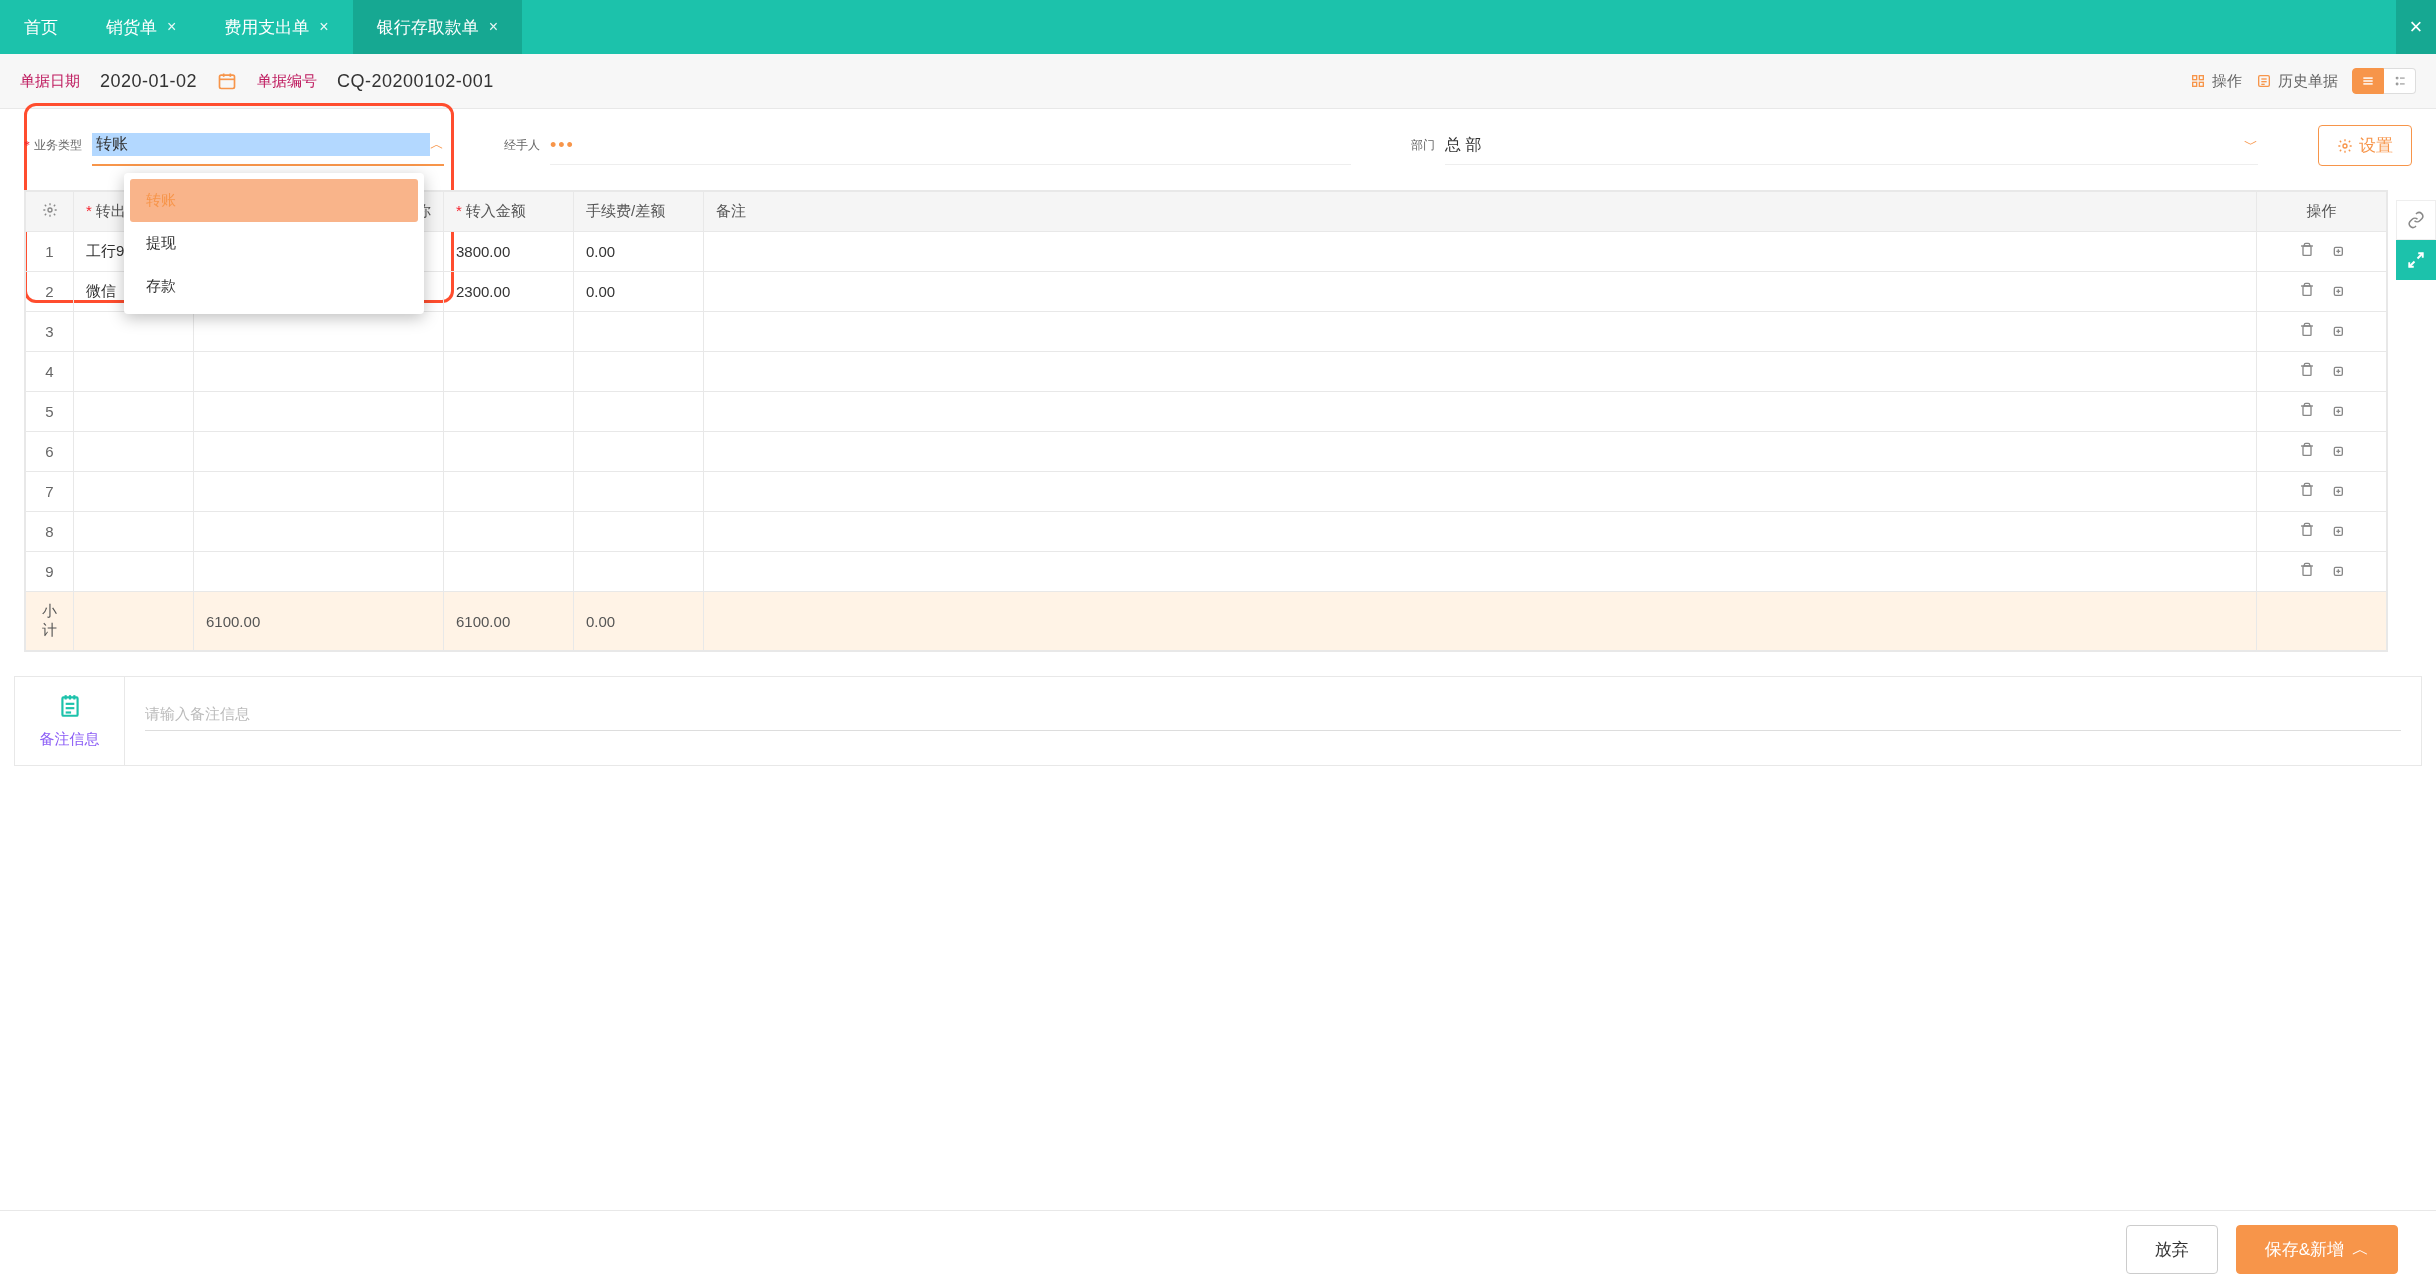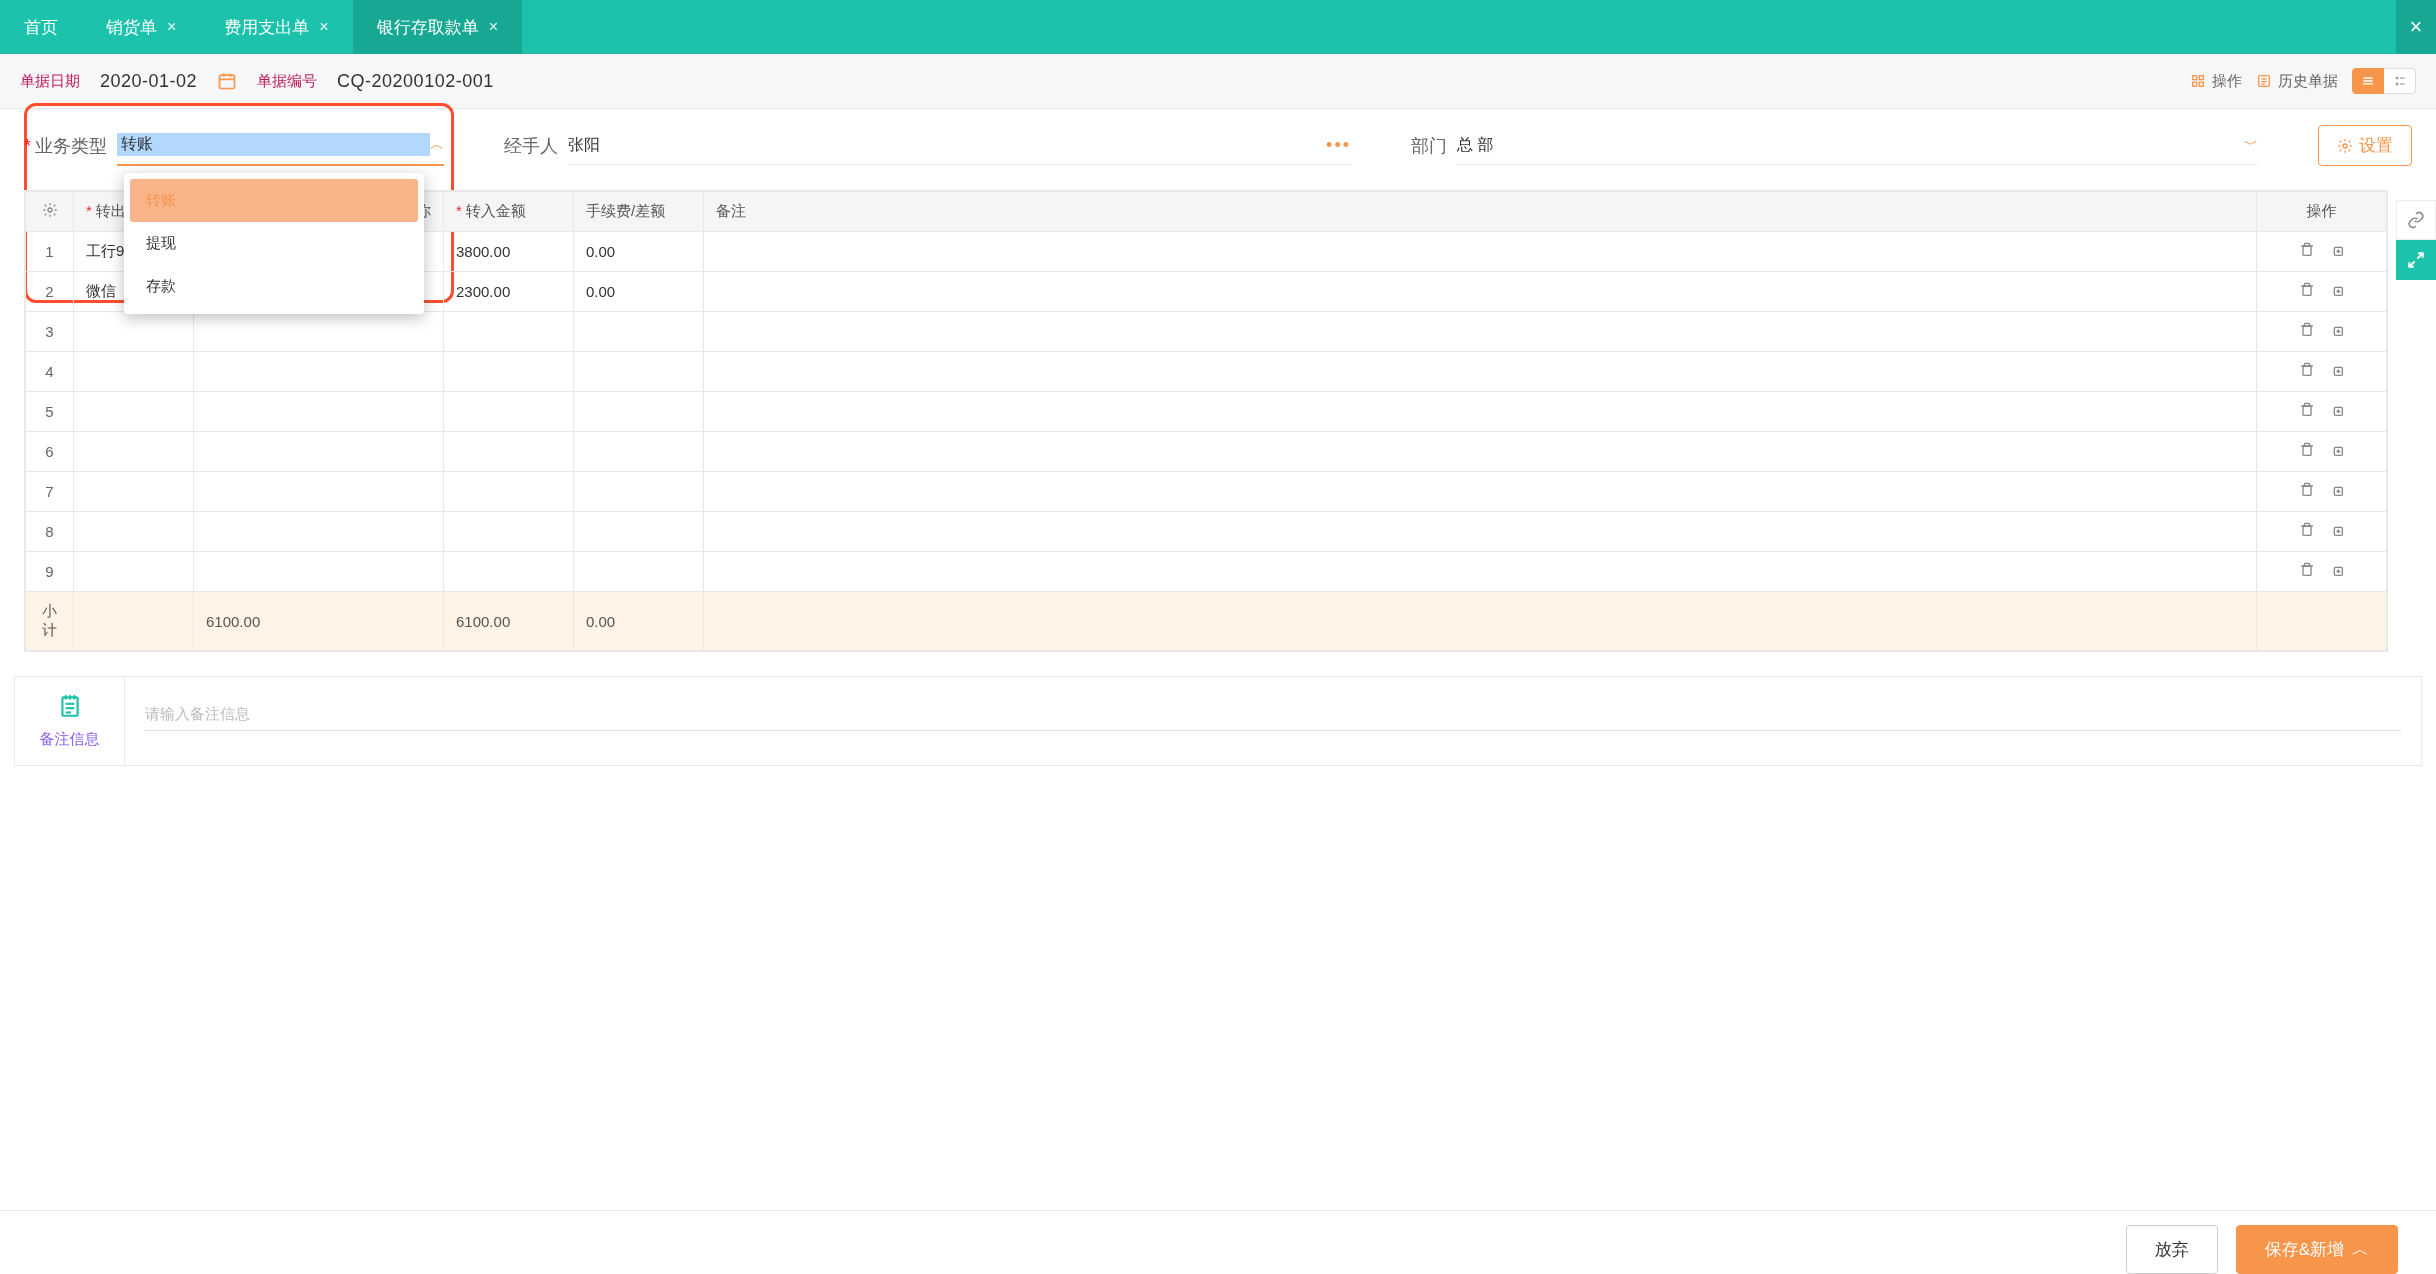--- a/index.html
+++ b/index.html
@@ -23,21 +23,21 @@
 .toggle-group { display: flex; }
 .toggle-btn { width: 32px; height: 26px; border: 1px solid #ddd; display: flex; align-items: center; justify-content: center; cursor: pointer; background:#fff;}
 .toggle-btn.active { background: #f7954a; border-color: #f7954a; color:#fff;}
 .toggle-btn:first-child{border-radius:4px 0 0 4px;}
 .toggle-btn:last-child{border-radius:0 4px 4px 0; border-left:none;}
 
 
 .form-area { padding: 16px 24px 0 24px; }
 .form-row { display: flex; gap: 60px; align-items: center; }
 .form-field { display: flex; align-items: center; gap: 10px; flex: 1; position: relative;}
-.field-label { color: #666; font-size: 18px; white-space: nowrap;}
+.field-label { color: #666; font-size: 12px; white-space: nowrap; font-family: Liberation Serif, serif;}
 .req { color: #f5222d; margin-right: 4px; }
 .field-input-wrap { flex: 1; display: flex; align-items: center; border-bottom: 1px solid #eee; padding: 8px 0; position: relative;}
 .field-input-wrap.hl { border-bottom: 2px solid #f7954a; }
 .field-value { flex: 1; font-size: 16px; color: #333; }
 .field-value.sel { background:#b3d8ff; padding:1px 4px;}
 .caret { color: #f7954a; font-size: 14px; }
 .dots { color: #f7954a; font-size: 18px; letter-spacing:2px; cursor:pointer;}
 .settings-btn { border: 1px solid #f7954a; color: #f7954a; padding: 8px 18px; border-radius: 4px; display: flex; align-items: center; gap: 6px; cursor: pointer; font-size:17px; background:#fff;}
 
 
@@ -167,21 +167,20 @@
 
       <div class="dropdown">
         <div class="dropdown-item active">转账</div>
         <div class="dropdown-item">提现</div>
         <div class="dropdown-item">存款</div>
       </div>
     </div>
     <div class="form-field">
       <span class="field-label">经手人</span>
       <div class="field-input-wrap">
-        <span class="field-value">张阳</span>
         <span class="dots">•••</span>
       </div>
     </div>
     <div class="form-field">
       <span class="field-label">部门</span>
       <div class="field-input-wrap">
         <span class="field-value">总 部</span>
         <span class="caret" style="color:#f7954a;">﹀</span>
       </div>
     </div>

